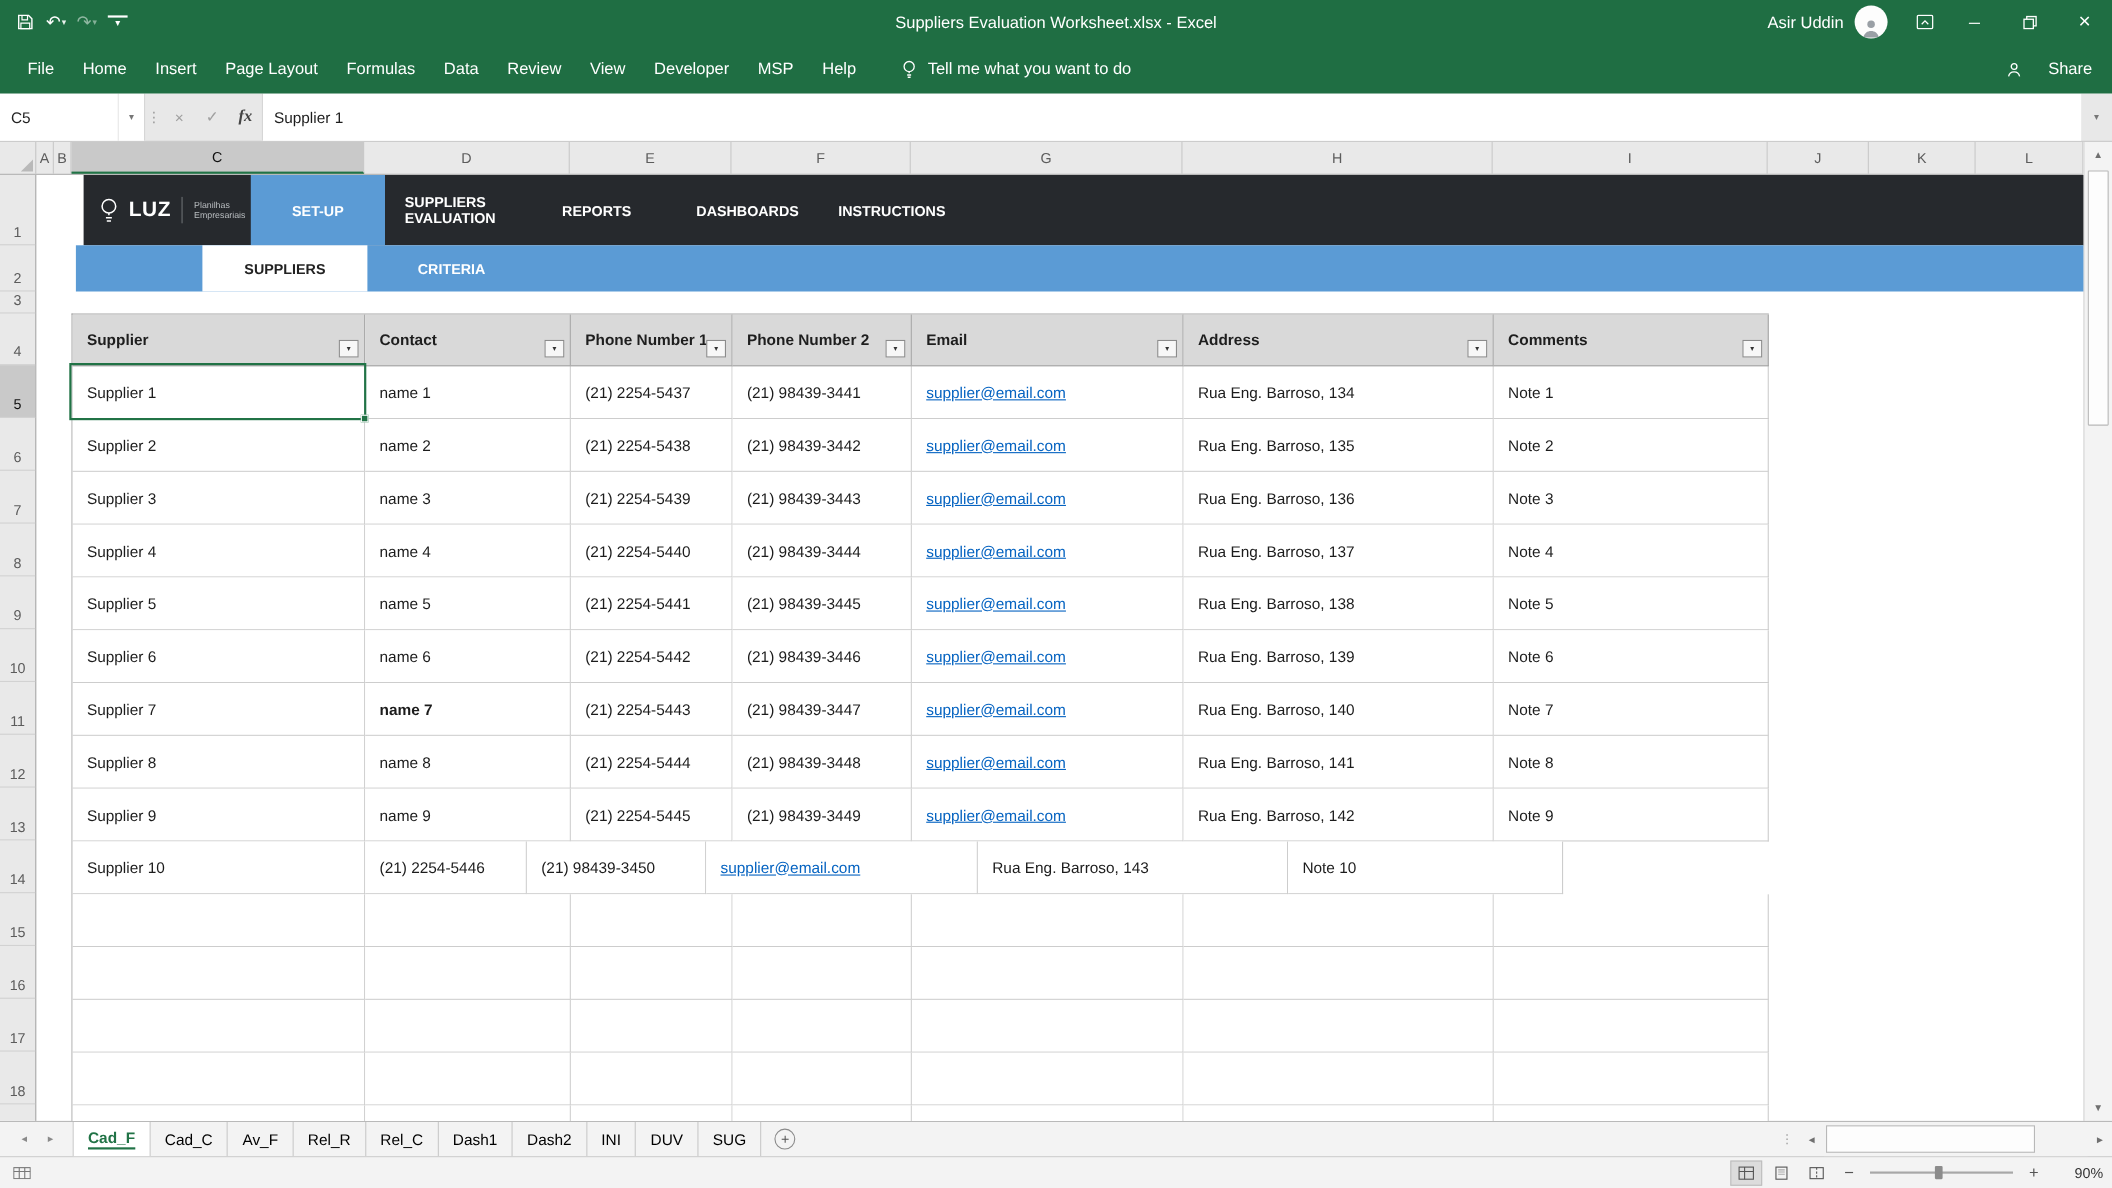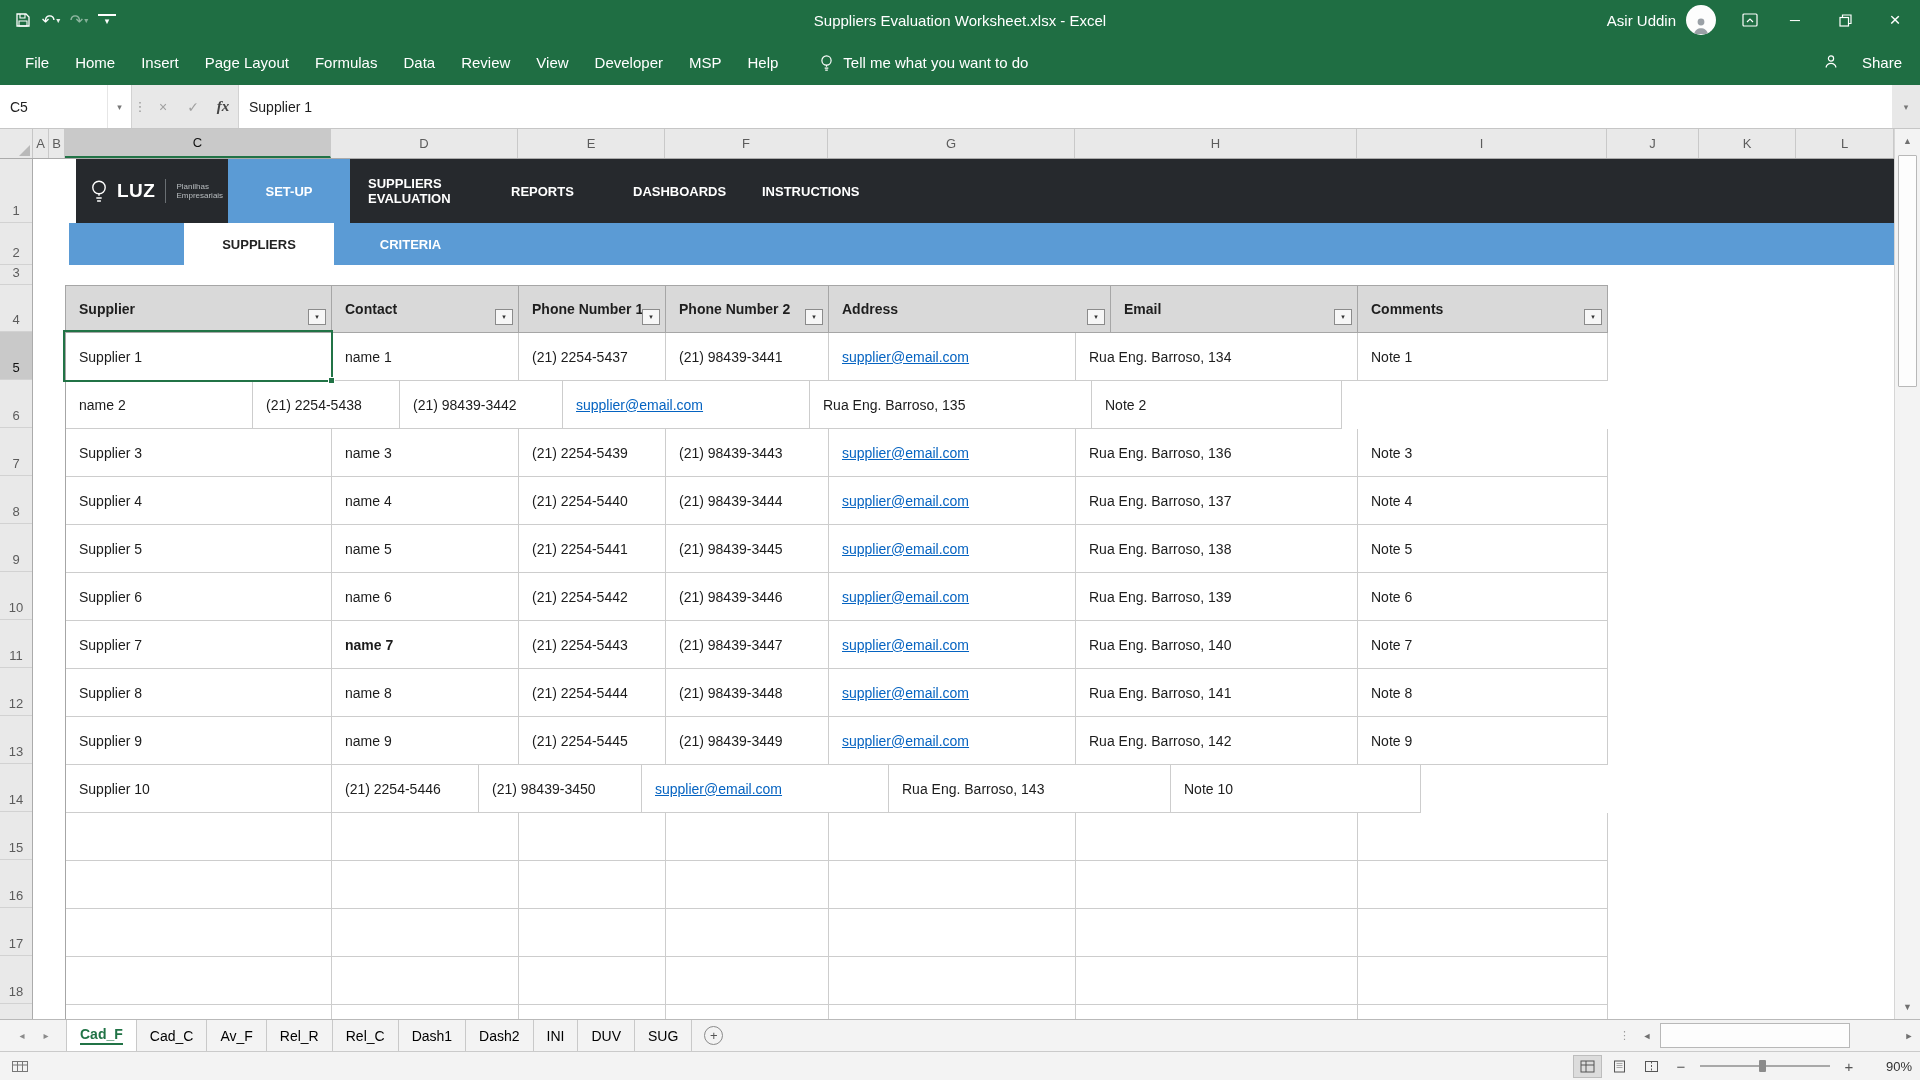--- a/index.html
+++ b/index.html
@@ -20,21 +20,21 @@
 .avatar{width:30px;height:30px;border-radius:50%;background:#fdfdfd;display:flex;align-items:flex-end;justify-content:center;margin-right:14px;overflow:hidden;}
 .win-icon{width:40px;height:100%;display:flex;align-items:center;justify-content:center;}
 .win-btn{width:50px;height:100%;display:flex;align-items:center;justify-content:center;font-size:14px;}
 .win-btn.close{font-size:19px;}
 
 
 .menubar{flex:0 0 45px;background:var(--excel-green,#1f6e43);display:flex;align-items:center;color:#fff;position:relative;}
 .menu-items{display:flex;align-items:center;height:100%;padding-left:12px;}
 .menu-item{padding:0 13px;font-size:15px;height:100%;display:flex;align-items:center;white-space:nowrap;}
 .tellme{display:flex;align-items:center;gap:9px;margin-left:28px;font-size:15px;}
-.share{position:absolute;right:18px;display:flex;align-items:flex-start;gap:24px;font-size:15px;}
+.share{position:absolute;right:18px;display:flex;align-items:flex-end;gap:24px;font-size:15px;}
 
 
 .formulabar{flex:0 0 44px;background:#e8e8e8;border-bottom:1px solid #c6c6c6;display:flex;align-items:stretch;}
 .namebox{width:132px;background:#fff;border-right:1px solid #d2d2d2;display:flex;align-items:center;font-size:14px;color:#222;}
 .nb-val{flex:1;padding-left:10px;}
 .nb-arrow{width:24px;height:100%;display:flex;align-items:center;justify-content:center;color:#777;font-size:9px;border-left:1px solid #e6e6e6;}
 .fb-dots{width:16px;display:flex;align-items:center;justify-content:center;color:#9a9a9a;font-size:13px;}
 .fb-btn{width:30px;display:flex;align-items:center;justify-content:center;font-size:14px;color:#a0a0a0;}
 .fb-btn.fx{color:#444;font-style:italic;font-weight:700;font-size:15px;font-family:"Liberation Serif","DejaVu Serif",serif;}
 .fb-input{flex:1;background:#fff;border-left:1px solid #d2d2d2;display:flex;align-items:center;padding-left:10px;font-size:14px;color:#1d1d1d;}
@@ -287,44 +287,45 @@
               <div class="filter-btn">▾</div>
             </div>
             <div class="th" style="width: 147px;">
               <div class="th-label">Phone Number 1</div>
               <div class="filter-btn">▾</div>
             </div>
             <div class="th" style="width: 163px;">
               <div class="th-label">Phone Number 2</div>
               <div class="filter-btn">▾</div>
             </div>
+            <div class="th" style="width: 247px;">
+              <div class="th-label">Email</div>
+              <div class="filter-btn">▾</div>
+            </div>
             <div class="th" style="width: 282px;">
               <div class="th-label">Address</div>
-              <div class="filter-btn">▾</div>
-            </div>
-            <div class="th" style="width: 247px;">
-              <div class="th-label">Email</div>
               <div class="filter-btn">▾</div>
             </div>
             <div class="th" style="width: 250px;">
               <div class="th-label">Comments</div>
               <div class="filter-btn">▾</div>
             </div>
           </div>
         <div id="table-body">
             <div class="tr">
               <div class="td" style="width: 266px;">Supplier 1</div>
               <div class="td" style="width: 187px;">name 1</div>
               <div class="td" style="width: 147px;">(21) 2254-5437</div>
               <div class="td" style="width: 163px;">(21) 98439-3441</div>
               <div class="td link" style="width: 247px;">supplier@email.com</div>
               <div class="td" style="width: 282px;">Rua Eng. Barroso, 134</div>
               <div class="td" style="width: 250px;">Note 1</div>
             </div>
             <div class="tr">
+              <div class="td" style="width: 266px;">Supplier 2</div>
               <div class="td" style="width: 187px;">name 2</div>
               <div class="td" style="width: 147px;">(21) 2254-5438</div>
               <div class="td" style="width: 163px;">(21) 98439-3442</div>
               <div class="td link" style="width: 247px;">supplier@email.com</div>
               <div class="td" style="width: 282px;">Rua Eng. Barroso, 135</div>
               <div class="td" style="width: 250px;">Note 2</div>
             </div>
             <div class="tr">
               <div class="td" style="width: 266px;">Supplier 3</div>
               <div class="td" style="width: 187px;">name 3</div>

